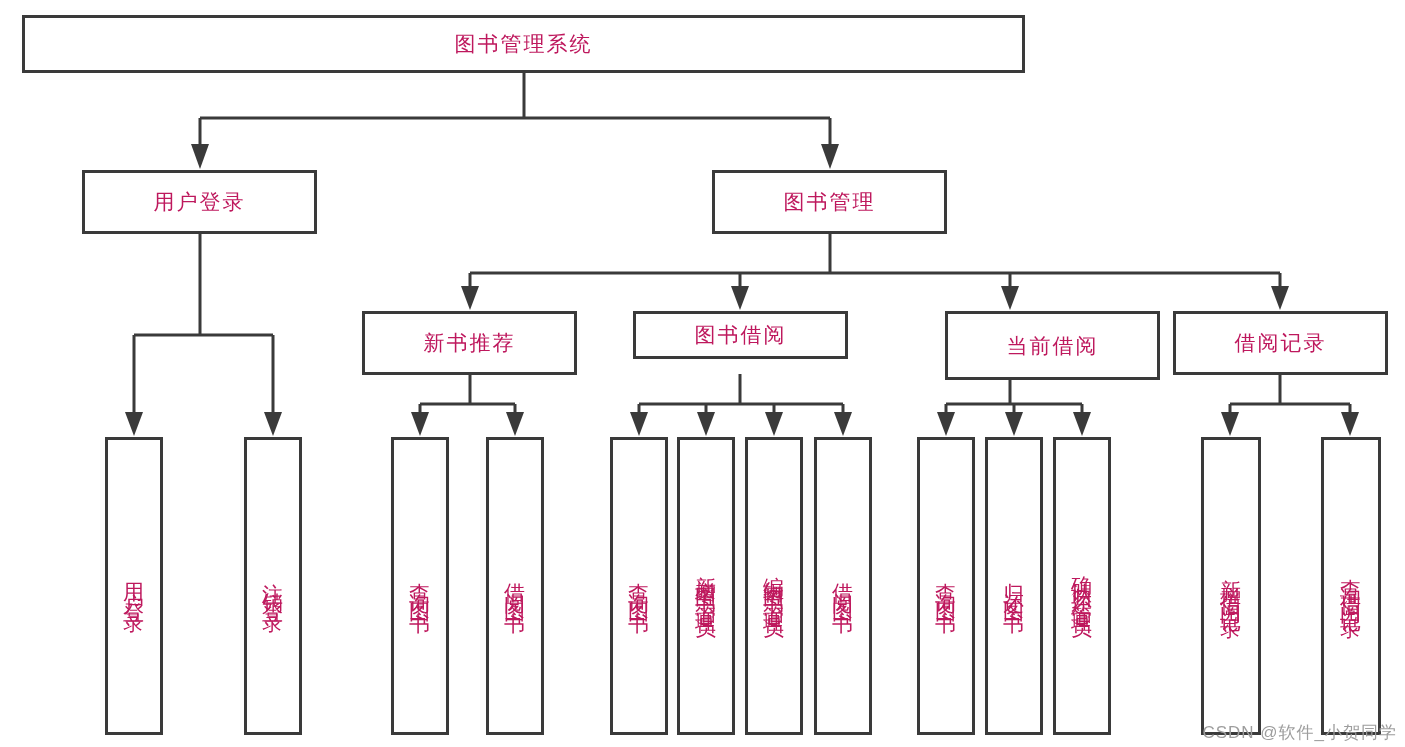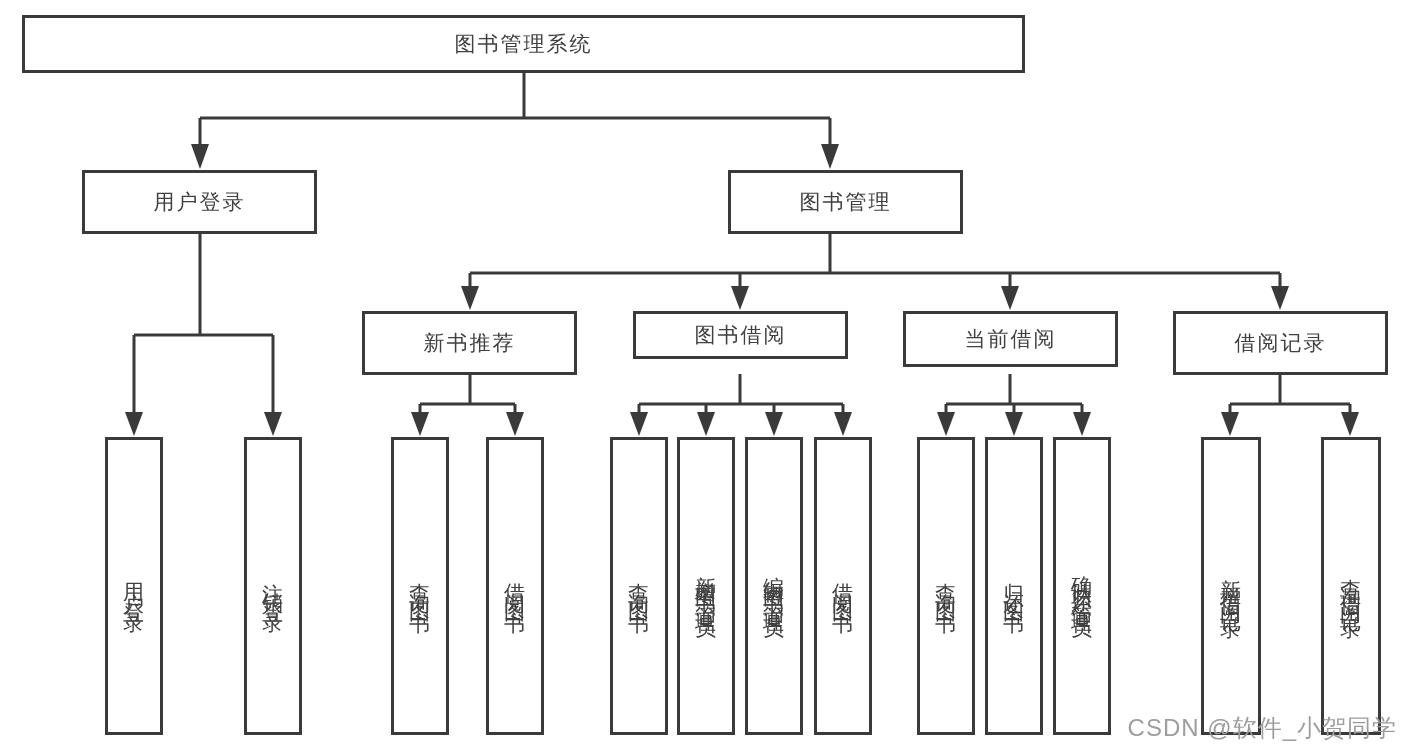--- a/index.html
+++ b/index.html
@@ -18,42 +18,42 @@
     z-index: 1;
   }
   .node {
     position: absolute;
     box-sizing: border-box;
     background: #ffffff;
     border: 3px solid #3a3a3a;
     display: flex;
     align-items: center;
     justify-content: center;
-    color: #404040;
+    color: #be185d;
     z-index: 2;
   }
   .hnode {
     font-size: 21px;
     letter-spacing: 2px;
   }
   .leaf {
     top: 437px;
     height: 298px;
     width: 58px;
     writing-mode: vertical-rl;
     text-orientation: mixed;
     font-size: 21px;
     letter-spacing: 10px;
     line-height: 1;
   }
   .watermark {
     position: absolute;
     right: 8px;
     bottom: 3px;
-    font-size: 24px;
+    font-size: 17px;
     letter-spacing: 1px;
     color: #9d9d9d;
     z-index: 3;
     white-space: nowrap;
   }
 </style>
 </head>
 <body>
 
 <div class="canvas">
@@ -97,25 +97,25 @@
       <polygon points="1005,412 1023,412 1014,436"></polygon>
       <polygon points="1073,412 1091,412 1082,436"></polygon>
       <polygon points="1221,412 1239,412 1230,436"></polygon>
       <polygon points="1341,412 1359,412 1350,436"></polygon>
     </g>
   </svg>
 
   <div class="node hnode" style="left:22px; top:15px; width:1003px; height:58px;">图书管理系统</div>
 
   <div class="node hnode" style="left:82px; top:170px; width:235px; height:64px;">用户登录</div>
-  <div class="node hnode" style="left:712px; top:170px; width:235px; height:64px;margin-left:16px;">图书管理</div>
+  <div class="node hnode" style="left:712px; top:170px; width:235px; height:64px;">图书管理</div>
 
   <div class="node hnode" style="left:362px; top:311px; width:215px; height:64px;text-align:right;">新书推荐</div>
   <div class="node hnode" style="left:633px; top:311px; width:215px; height:48px;">图书借阅</div>
-  <div class="node hnode" style="left:903px; top:311px; width:215px; height:56px;">当前借阅</div>
+  <div class="node hnode" style="left:945px; top:311px; width:215px; height:69px;">当前借阅</div>
   <div class="node hnode" style="left:1173px; top:311px; width:215px; height:64px;">借阅记录</div>
 
   <div class="node leaf" style="left:105px;">用户登录</div>
   <div class="node leaf" style="left:244px;">注销登录</div>
 
   <div class="node leaf" style="left:391px;">查询图书</div>
   <div class="node leaf" style="left:486px;">借阅图书</div>
 
   <div class="node leaf" style="left:610px;">查询图书</div>
   <div class="node leaf" style="left:677px; letter-spacing:6px;">新增图书（管理员）</div>

